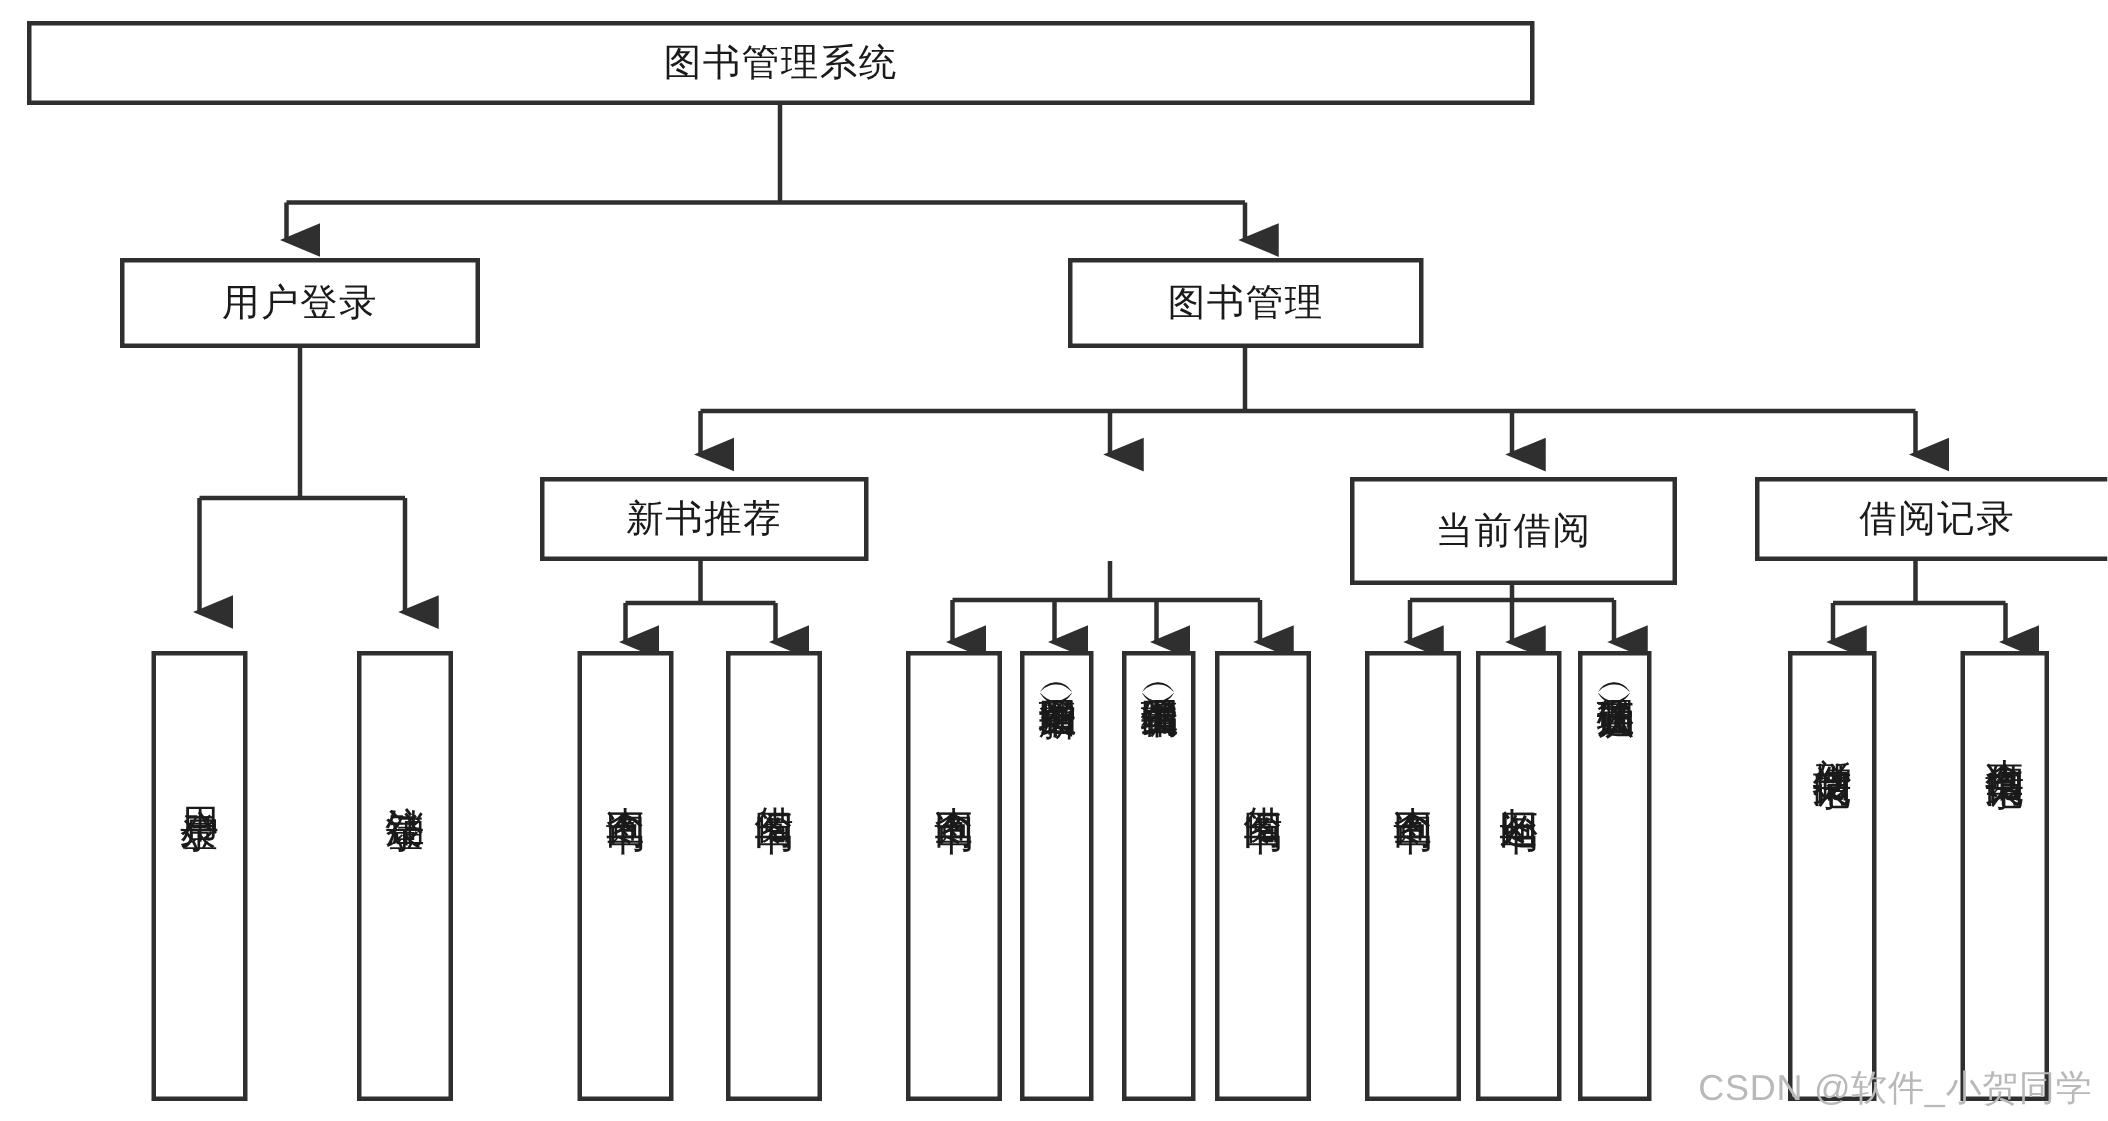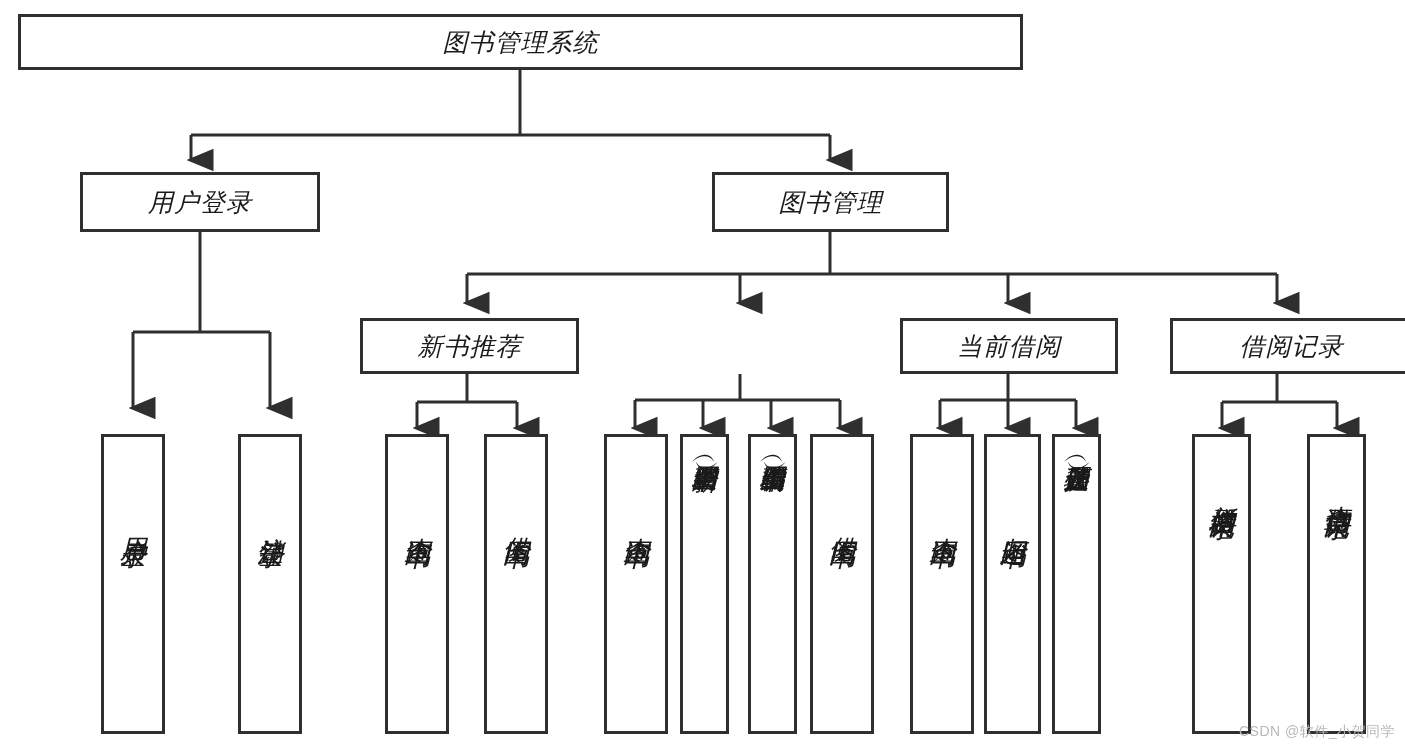--- a/index.html
+++ b/index.html
@@ -34,21 +34,20 @@
     align-items: center;
     justify-content: center;
     color: #1a1a1a;
     z-index: 3;
   }
   .node .lbl {
     display: block;
     text-align: right;
     line-height: 1.0;
     white-space: nowrap;
-    font-style: italic;
   }
   
   .node.horiz .lbl {
     font-size: 25px;
     letter-spacing: 1px;
   }
   .node.root .lbl {
     font-size: 25px;
   }
   
@@ -74,21 +73,21 @@
     padding-top: 2px;
     letter-spacing: 0px;
   }
   .node.leaf.mid .lbl {
     padding-top: 40px;
   }
   .watermark {
     position: absolute;
     right: 10px;
     bottom: 6px;
-    font-size: 14px;
+    font-size: 24px;
     color: #b9b9b9;
     letter-spacing: 0.5px;
     z-index: 6;
     white-space: nowrap;
   }
 </style>
 </head>
 <body>
 
 <div id="canvas">
@@ -151,21 +150,21 @@
   <div class="node horiz" style="left:80px; top:172px; width:240px; height:60px;">
     <span class="lbl">用户登录</span>
   </div>
   <div class="node horiz" style="left:712px; top:172px; width:237px; height:60px;">
     <span class="lbl">图书管理</span>
   </div>
 
   <div class="node horiz" style="left:360px; top:318px; width:219px; height:56px;">
     <span class="lbl">新书推荐</span>
   </div>
-  <div class="node horiz" style="left:900px; top:318px; width:218px; height:56px;">
+  <div class="node horiz" style="left:900px; top:318px; width:218px; height:72px;">
     <span class="lbl">当前借阅</span>
   </div>
   <div class="node horiz" style="left:1170px; top:318px; width:243px; height:56px;">
     <span class="lbl">借阅记录</span>
   </div>
 
   <div class="node leaf short" style="left:101px; top:434px; width:64px; height:300px;">
     <span class="lbl">用户登录</span>
   </div>
   <div class="node leaf short" style="left:238px; top:434px; width:64px; height:300px;">

